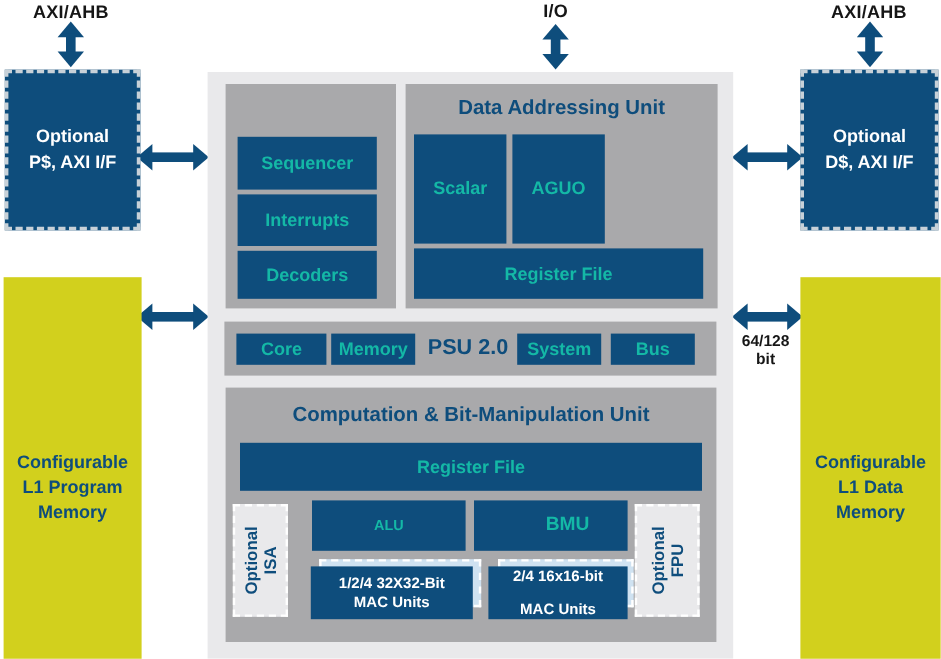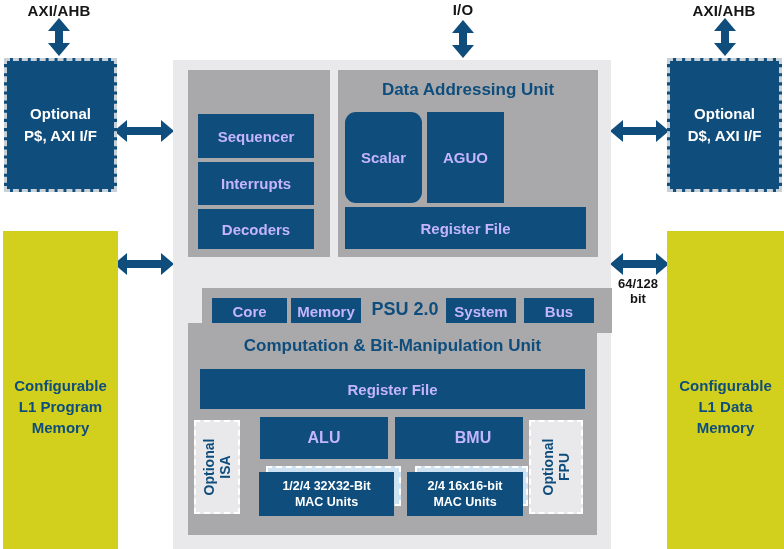--- a/index.html
+++ b/index.html
@@ -63,21 +63,21 @@
 
   
   .core-container{position:absolute;left:173px;top:60px;width:438px;height:489px;background:var(--container-gray);}
   .panel{position:absolute;background:var(--panel-gray);}
   .panel-title{
     position:absolute;left:0;right:0;text-align:center;
     color:var(--navy);font-weight:bold;font-size:17px;
   }
   .blue-box{
     position:absolute;background:var(--navy);
-    color:#c4b5fd;font-weight:bold;font-size:15px;
+    color:#14b8a6;font-weight:bold;font-size:15px;
     display:flex;align-items:center;justify-content:center;text-align:left;
   }
   .psu-label{
     position:absolute;text-align:center;
     color:var(--navy);font-weight:bold;font-size:18px;
   }
   .dashed-opt{
     position:absolute;background:var(--container-gray);
     border:2px dashed #ffffff;
     display:flex;align-items:center;justify-content:center;overflow:visible;
@@ -156,55 +156,55 @@
   <div class="core-container">
 
     <div class="panel" style="left:15px;top:10px;width:142px;height:187px;">
       <div class="blue-box" style="left:10px;top:44px;width:116px;height:44px;">Sequencer</div>
       <div class="blue-box" style="left:10px;top:92px;width:116px;height:43px;">Interrupts</div>
       <div class="blue-box" style="left:10px;top:139px;width:116px;height:40px;">Decoders</div>
     </div>
 
     <div class="panel" style="left:165px;top:10px;width:260px;height:187px;padding-left:20px;">
       <div class="panel-title" style="top:10px;">Data Addressing Unit</div>
-      <div class="blue-box" style="left:7px;top:42px;width:77px;height:91px;border-radius:11px;">Scalar</div>
+      <div class="blue-box" style="left:7px;top:42px;width:77px;height:91px;">Scalar</div>
       <div class="blue-box" style="left:89px;top:42px;width:77px;height:91px;">AGUO</div>
       <div class="blue-box" style="left:7px;top:137px;width:241px;height:42px;">Register File</div>
     </div>
 
-    <div class="panel" style="left:29px;top:208px;width:410px;height:45px;margin-top:20px;">
+    <div class="panel" style="left:14px;top:208px;width:410px;height:45px;">
       <div class="blue-box" style="left:10px;top:10px;width:75px;height:26px;">Core</div>
       <div class="blue-box" style="left:89px;top:10px;width:70px;height:26px;">Memory</div>
       <div class="psu-label" style="left:163px;top:11px;width:80px;">PSU 2.0</div>
       <div class="blue-box" style="left:244px;top:10px;width:70px;height:26px;">System</div>
       <div class="blue-box" style="left:322px;top:10px;width:70px;height:26px;">Bus</div>
     </div>
 
     <div class="panel" style="left:15px;top:263px;width:409px;height:212px;">
       <div class="panel-title" style="top:13px;">Computation &amp; Bit-Manipulation Unit</div>
       <div class="blue-box" style="left:12px;top:46px;width:385px;height:40px;">Register File</div>
 
       <div class="dashed-opt" style="left:6px;top:97px;width:46px;height:94px;">
         <div class="vtext">
           <div>Optional</div>
           <div>ISA</div>
         </div>
       </div>
 
-      <div class="blue-box" style="left:72px;top:94px;width:128px;height:42px;font-size:16px;">ALU</div>
+      <div class="blue-box" style="left:72px;top:94px;width:128px;height:42px;font-size:12px;">ALU</div>
       <div class="blue-box" style="left:207px;top:94px;width:128px;height:42px;font-size:16px;padding-left:28px;">BMU</div>
 
       <div class="mac-shadow" style="left:78px;top:143px;width:135px;height:40px;"></div>
       <div class="mac-box" style="left:71px;top:149px;width:135px;height:44px;">
         <div>1/2/4 32X32-Bit</div>
         <div>MAC Units</div>
       </div>
 
       <div class="mac-shadow" style="left:227px;top:143px;width:113px;height:40px;"></div>
-      <div class="mac-box" style="left:219px;top:149px;width:116px;height:44px;">
+      <div class="mac-box" style="left:219px;top:149px;width:116px;height:44px;justify-content:space-between;">
         <div>2/4 16x16-bit</div>
         <div>MAC Units</div>
       </div>
 
       <div class="dashed-opt" style="left:341px;top:97px;width:54px;height:94px;">
         <div class="vtext">
           <div>Optional</div>
           <div>FPU</div>
         </div>
       </div>

